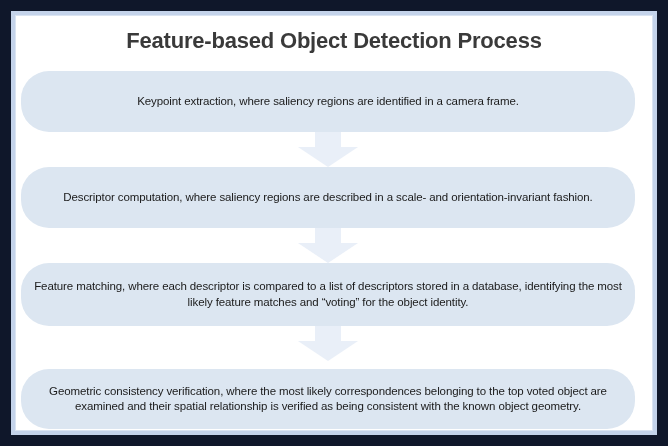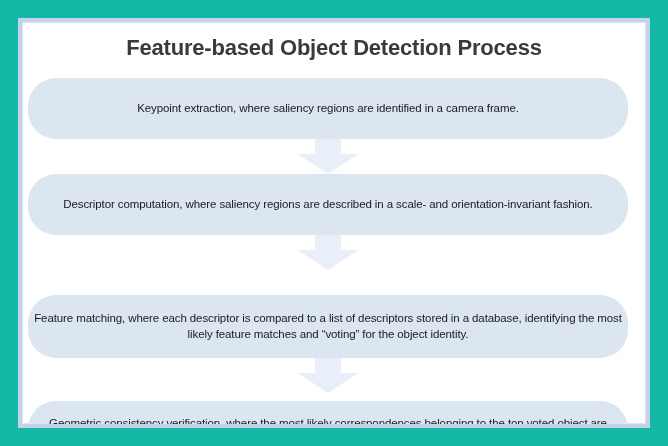--- a/index.html
+++ b/index.html
@@ -4,22 +4,22 @@
 <style>
   html, body {
     margin: 0;
     padding: 0;
     background: #ffffff;
   }
   .canvas {
     width: 668px;
     height: 446px;
     box-sizing: border-box;
-    padding: 18px;
-    background: #14b8a6;
+    padding: 11px;
+    background: #0f172a;
     font-family: "Liberation Sans", sans-serif;
   }
   .frame {
     width: 100%;
     height: 100%;
     box-sizing: border-box;
     border: 4px solid #c4d3ea;
     box-shadow: inset 0 0 0 1px #dae4f2;
     background: #ffffff;
     overflow: hidden;
@@ -54,21 +54,21 @@
     padding: 0 4px;
   }
   .box .txt.nowrap {
     white-space: nowrap;
   }
   .box .txt.w-limit {
     max-width: 592px;
   }
   .box-1 { height: 61px; }
   .box-2 { height: 61px; }
-  .box-3 { height: 63px; margin-top: 25px; }
+  .box-3 { height: 63px; }
   .box-4 { height: 60px; margin-top: 8px; }
   .arrow-row {
     height: 35px;
     margin: 0 18px 0 6px;
     display: flex;
     align-items: flex-start;
     justify-content: center;
   }
   .arrow-row svg {
     display: block;

